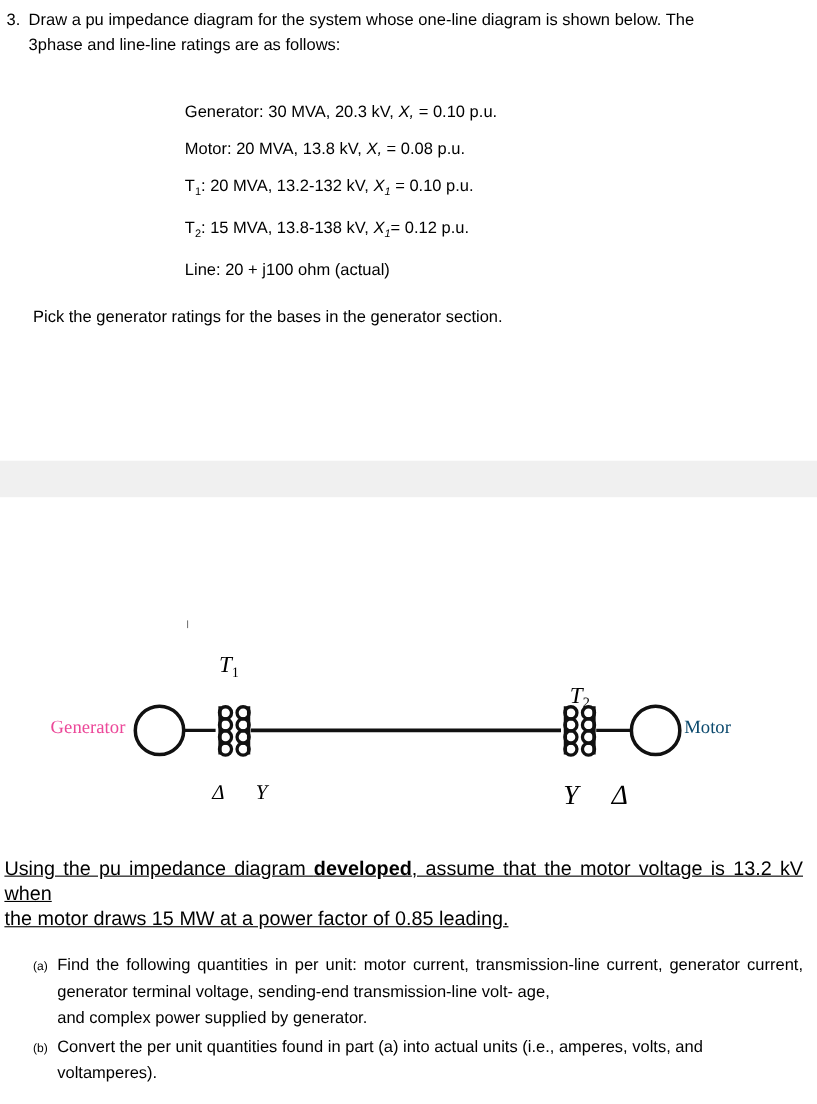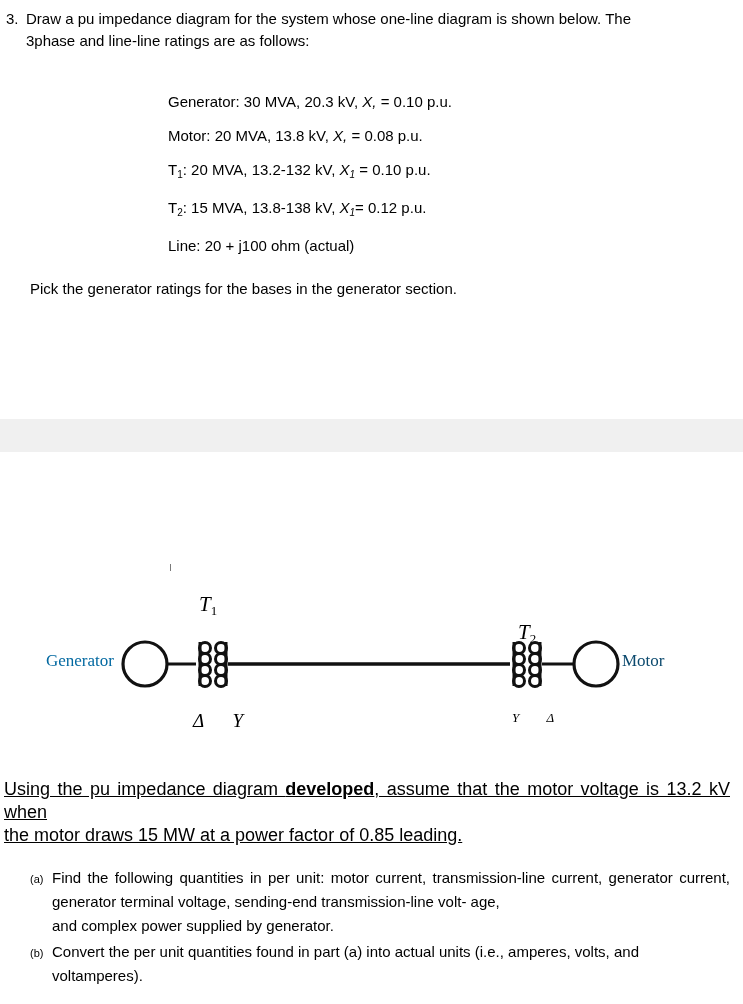--- a/index.html
+++ b/index.html
@@ -110,21 +110,21 @@
     top: 560px;
     width: 743px;
     height: 190px;
   }
   .gen-label {
     position: absolute;
     left: 46px;
     top: 651px;
     font-family: "Liberation Serif", serif;
     font-size: 17px;
-    color: #0369a1;
+    color: #ec4899;
   }
   .motor-label {
     position: absolute;
     left: 622px;
     top: 651px;
     font-family: "Liberation Serif", serif;
     font-size: 17px;
     color: #0c4a6e;
   }
   .t1-label {
@@ -156,21 +156,21 @@
     font-style: italic;
     font-size: 19px;
     letter-spacing: 12px;
   }
   .conn-right {
     position: absolute;
     left: 512px;
     top: 710px;
     font-family: "Liberation Serif", serif;
     font-style: italic;
-    font-size: 13px;
+    font-size: 25px;
     letter-spacing: 12px;
   }
   .tick {
     position: absolute;
     left: 170px;
     top: 564px;
     width: 1px;
     height: 7px;
     background: #7a7a7a;
   }

